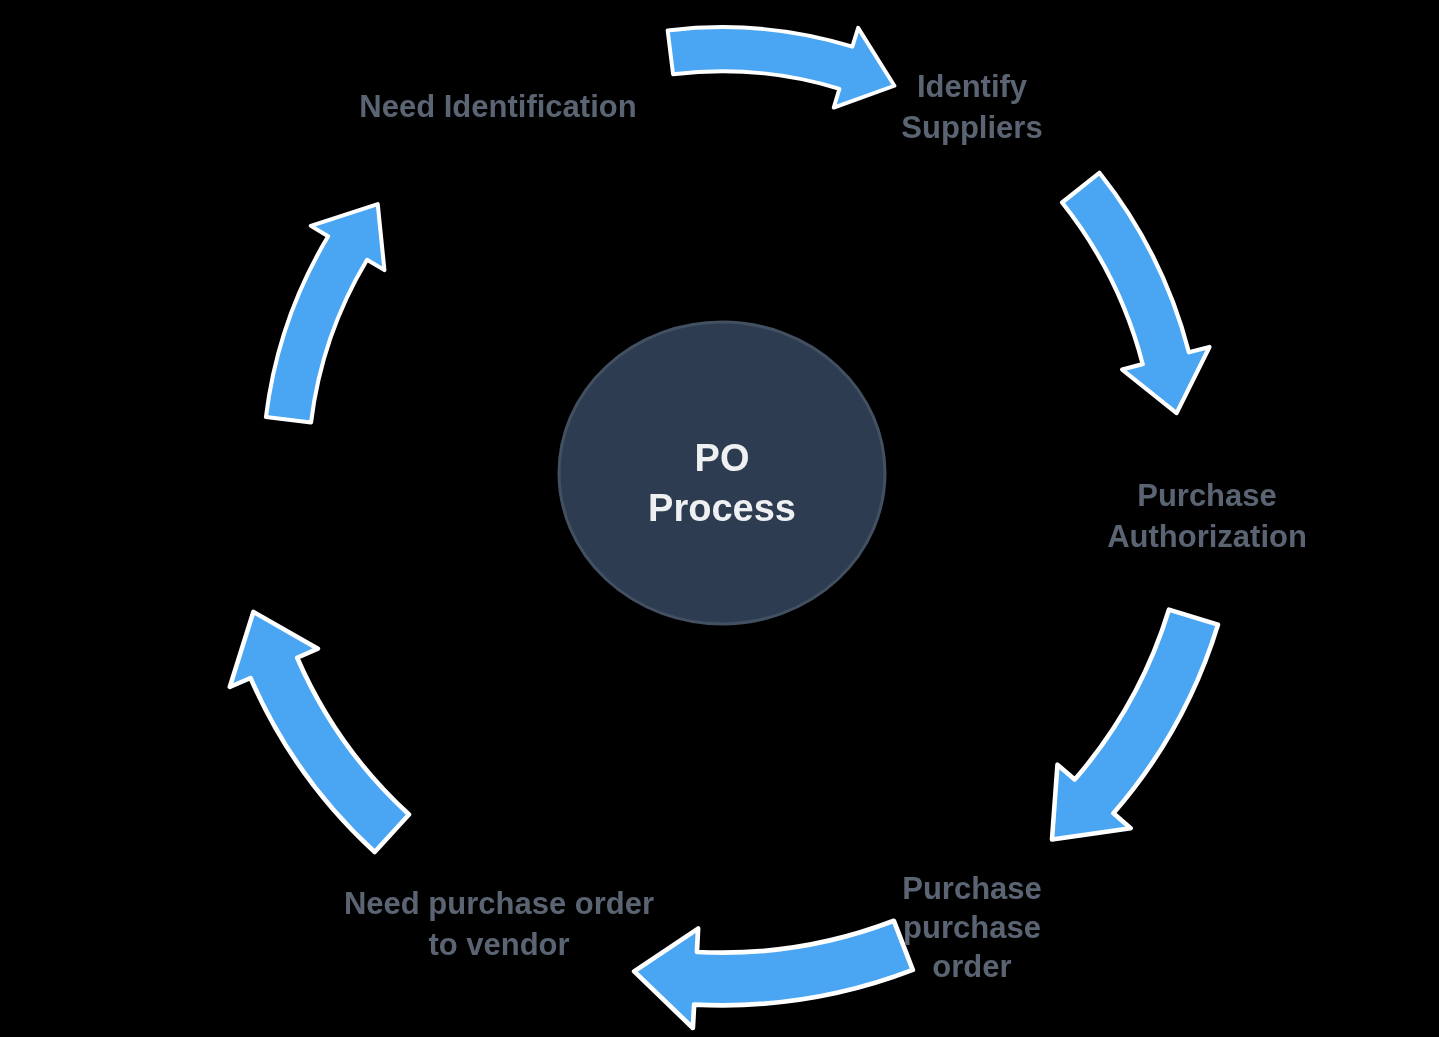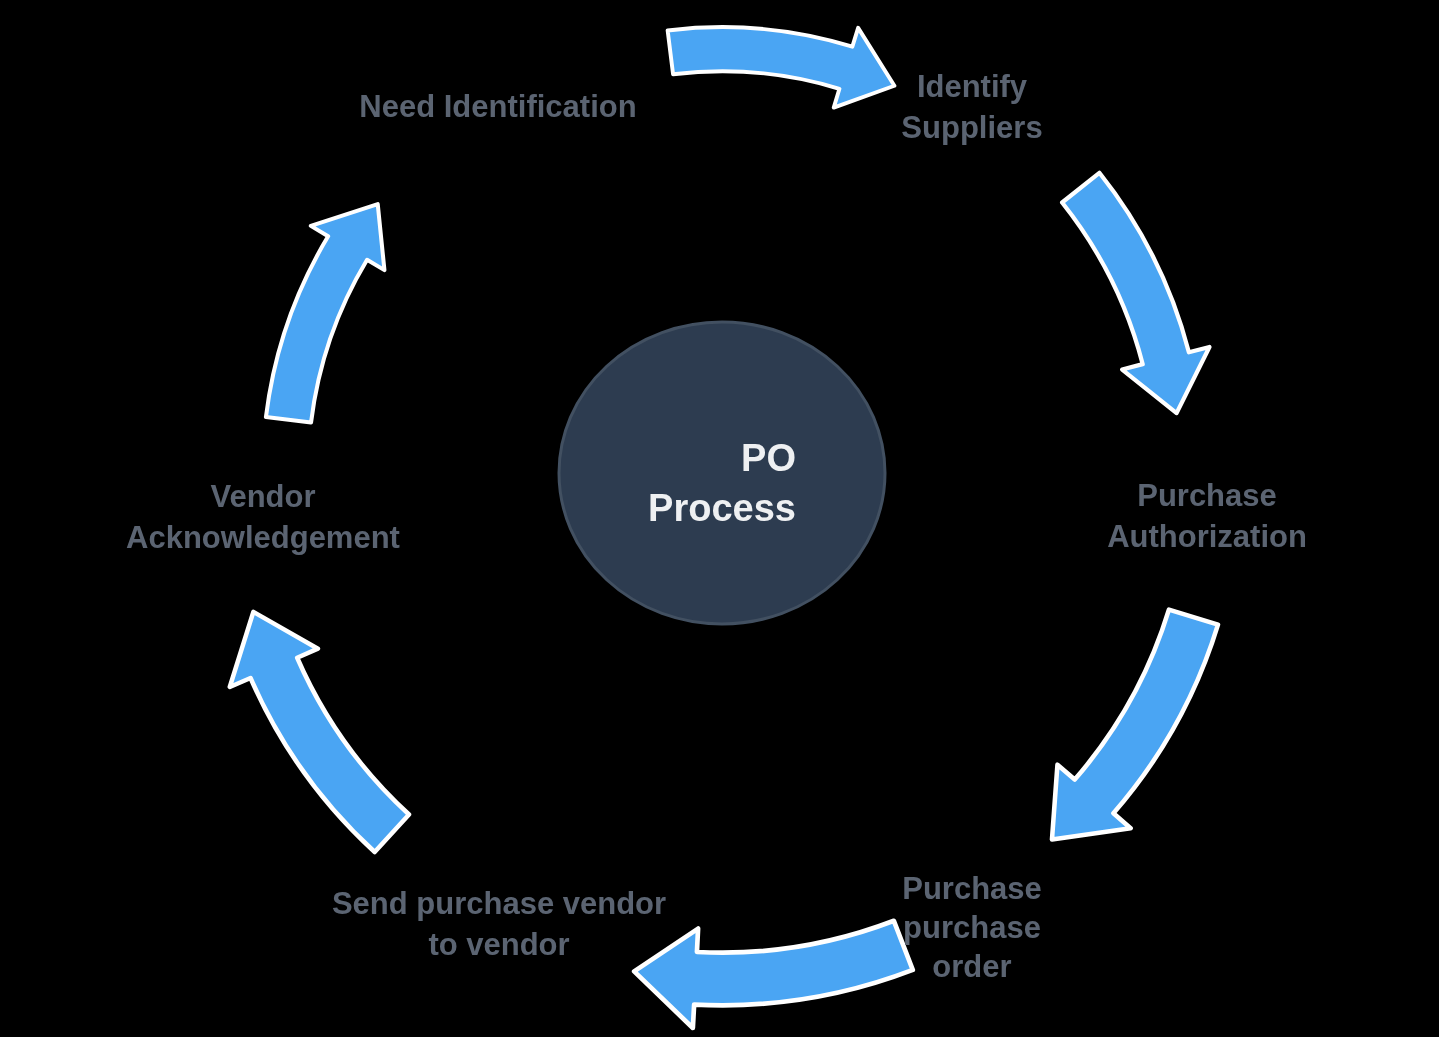--- a/index.html
+++ b/index.html
@@ -44,21 +44,21 @@
     white-space: pre-line;
     color: var(--label, #5b6472);
     font-size: 31px;
     font-weight: 700;
     line-height: 41px;
     letter-spacing: 0px;
   }
   .center-label {
     position: absolute;
     transform: translate(-50%, -50%);
-    text-align: right;
+    text-align: center;
     white-space: pre-line;
     color: var(--center-text, #eef0f2);
     font-size: 38px;
     font-weight: 700;
     line-height: 50px;
   }
 </style>
 </head>
 <body>
 
@@ -85,22 +85,20 @@
   <div class="step-label" style="left:972px; top:107px;">Identify
 Suppliers</div>
 
   <div class="step-label" style="left:1207px; top:516px;">Purchase
 Authorization</div>
 
   <div class="step-label" style="left:972px; top:927px; line-height:39px;">Purchase
 purchase
 order</div>
 
-  <div class="step-label" style="left:499px; top:924px;">Send purchase vendor
+  <div class="step-label" style="left:499px; top:924px;">Need purchase order
 to vendor</div>
 
-  <div class="step-label" style="left:263px; top:517px;">Vendor
-Acknowledgement</div>
 
   <div class="center-label" style="left:722px; top:483px;">PO
 Process</div>
 
 </div>
 
 </body></html>

